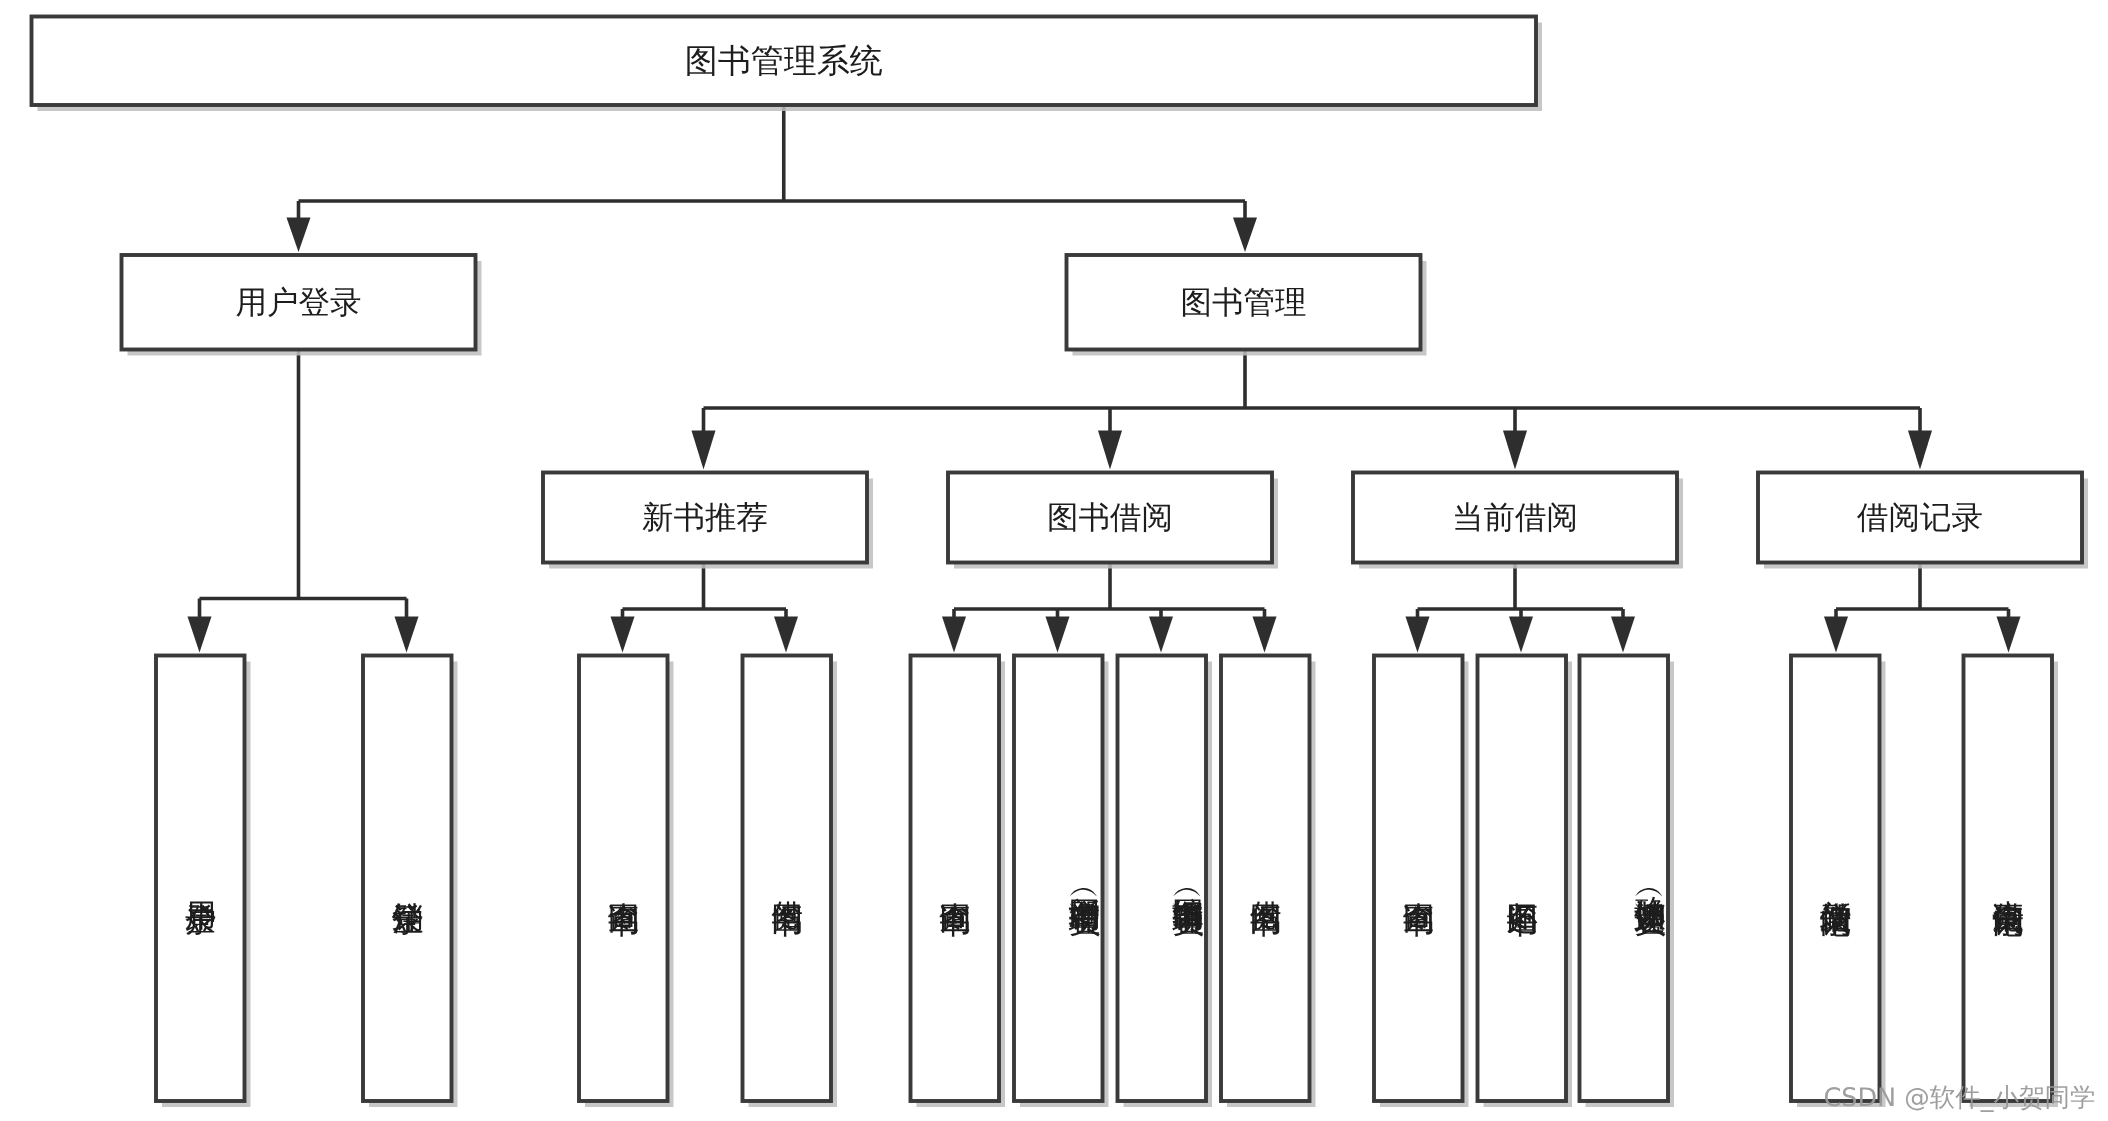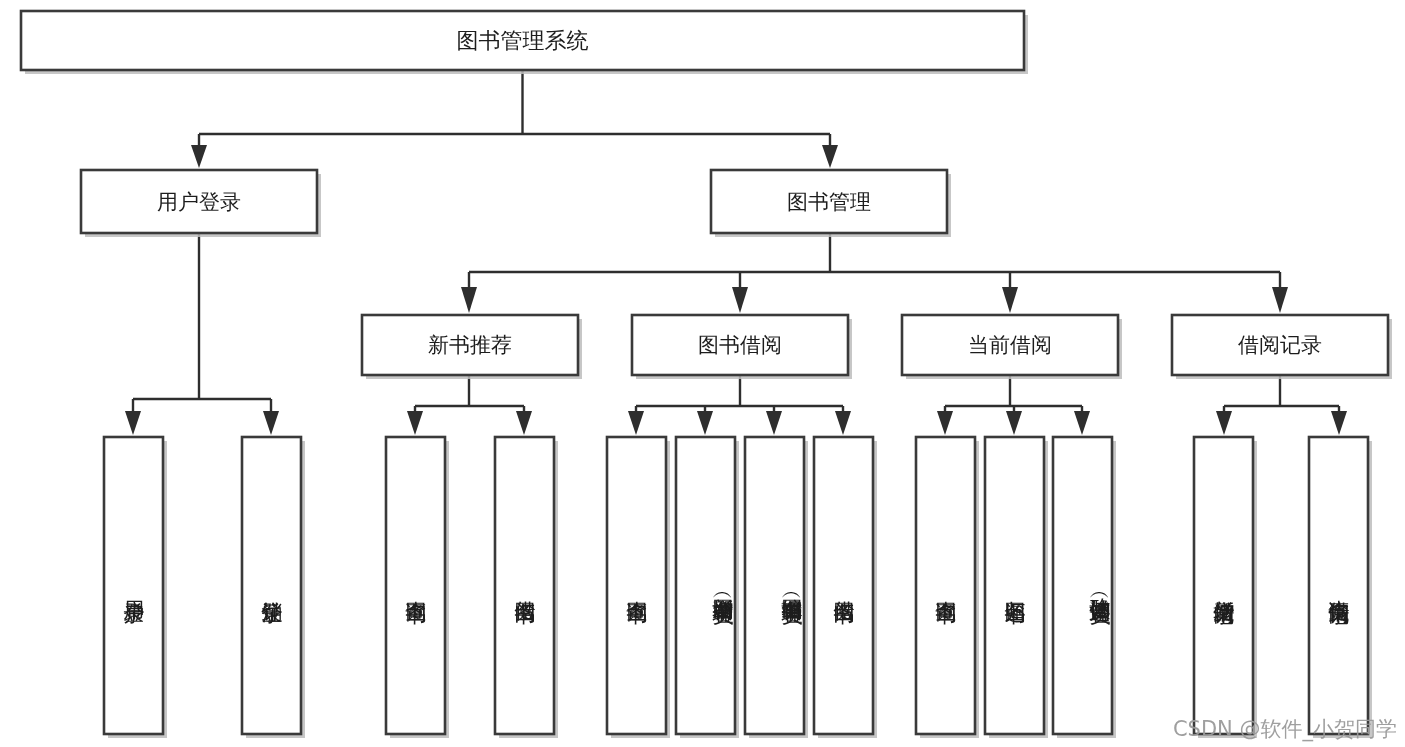--- a/index.html
+++ b/index.html
@@ -72,21 +72,21 @@
     justify-content: center;
     text-align: center;
     white-space: nowrap;
     pointer-events: none;
   }
   .watermark {
     position: absolute;
     right: 8px;
     bottom: 4px;
     font-family: "DejaVu Sans", "Liberation Sans", sans-serif;
-    font-size: 21px;
+    font-size: 17px;
     color: #9a9a9a;
     opacity: 0.95;
     white-space: nowrap;
   }
 </style>
 </head>
 <body>
 
 <div id="diagram-root">
 

